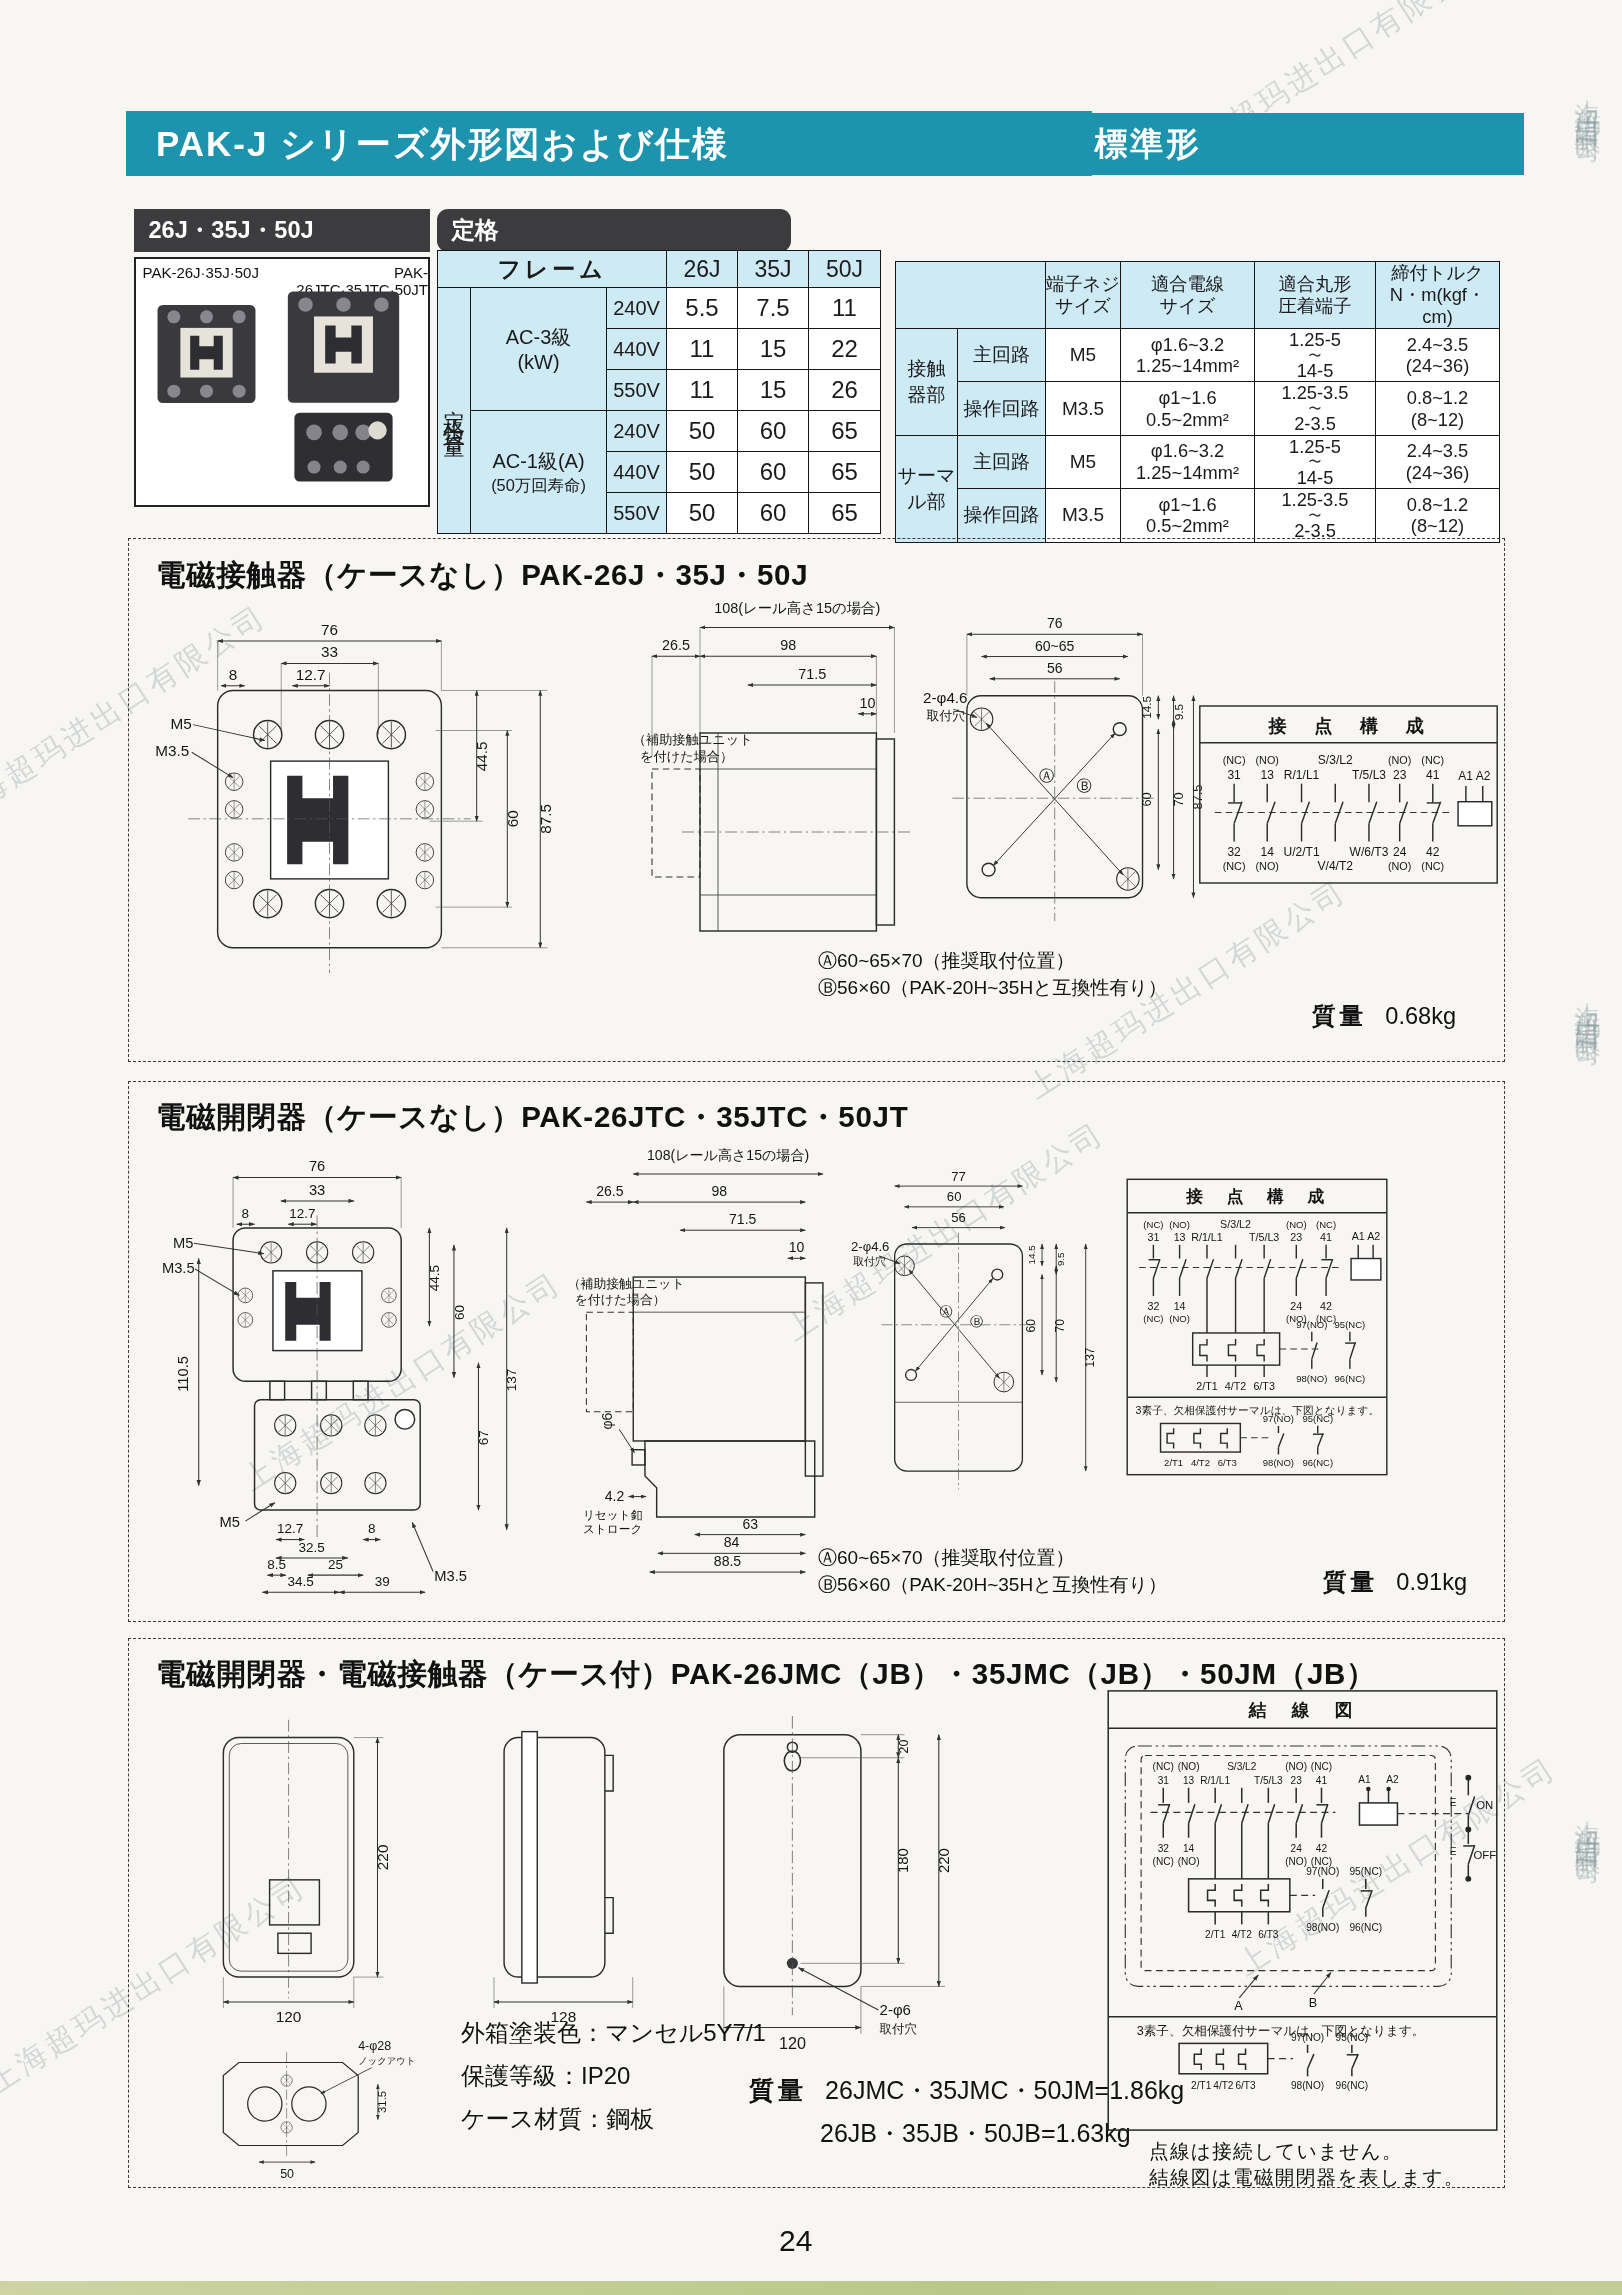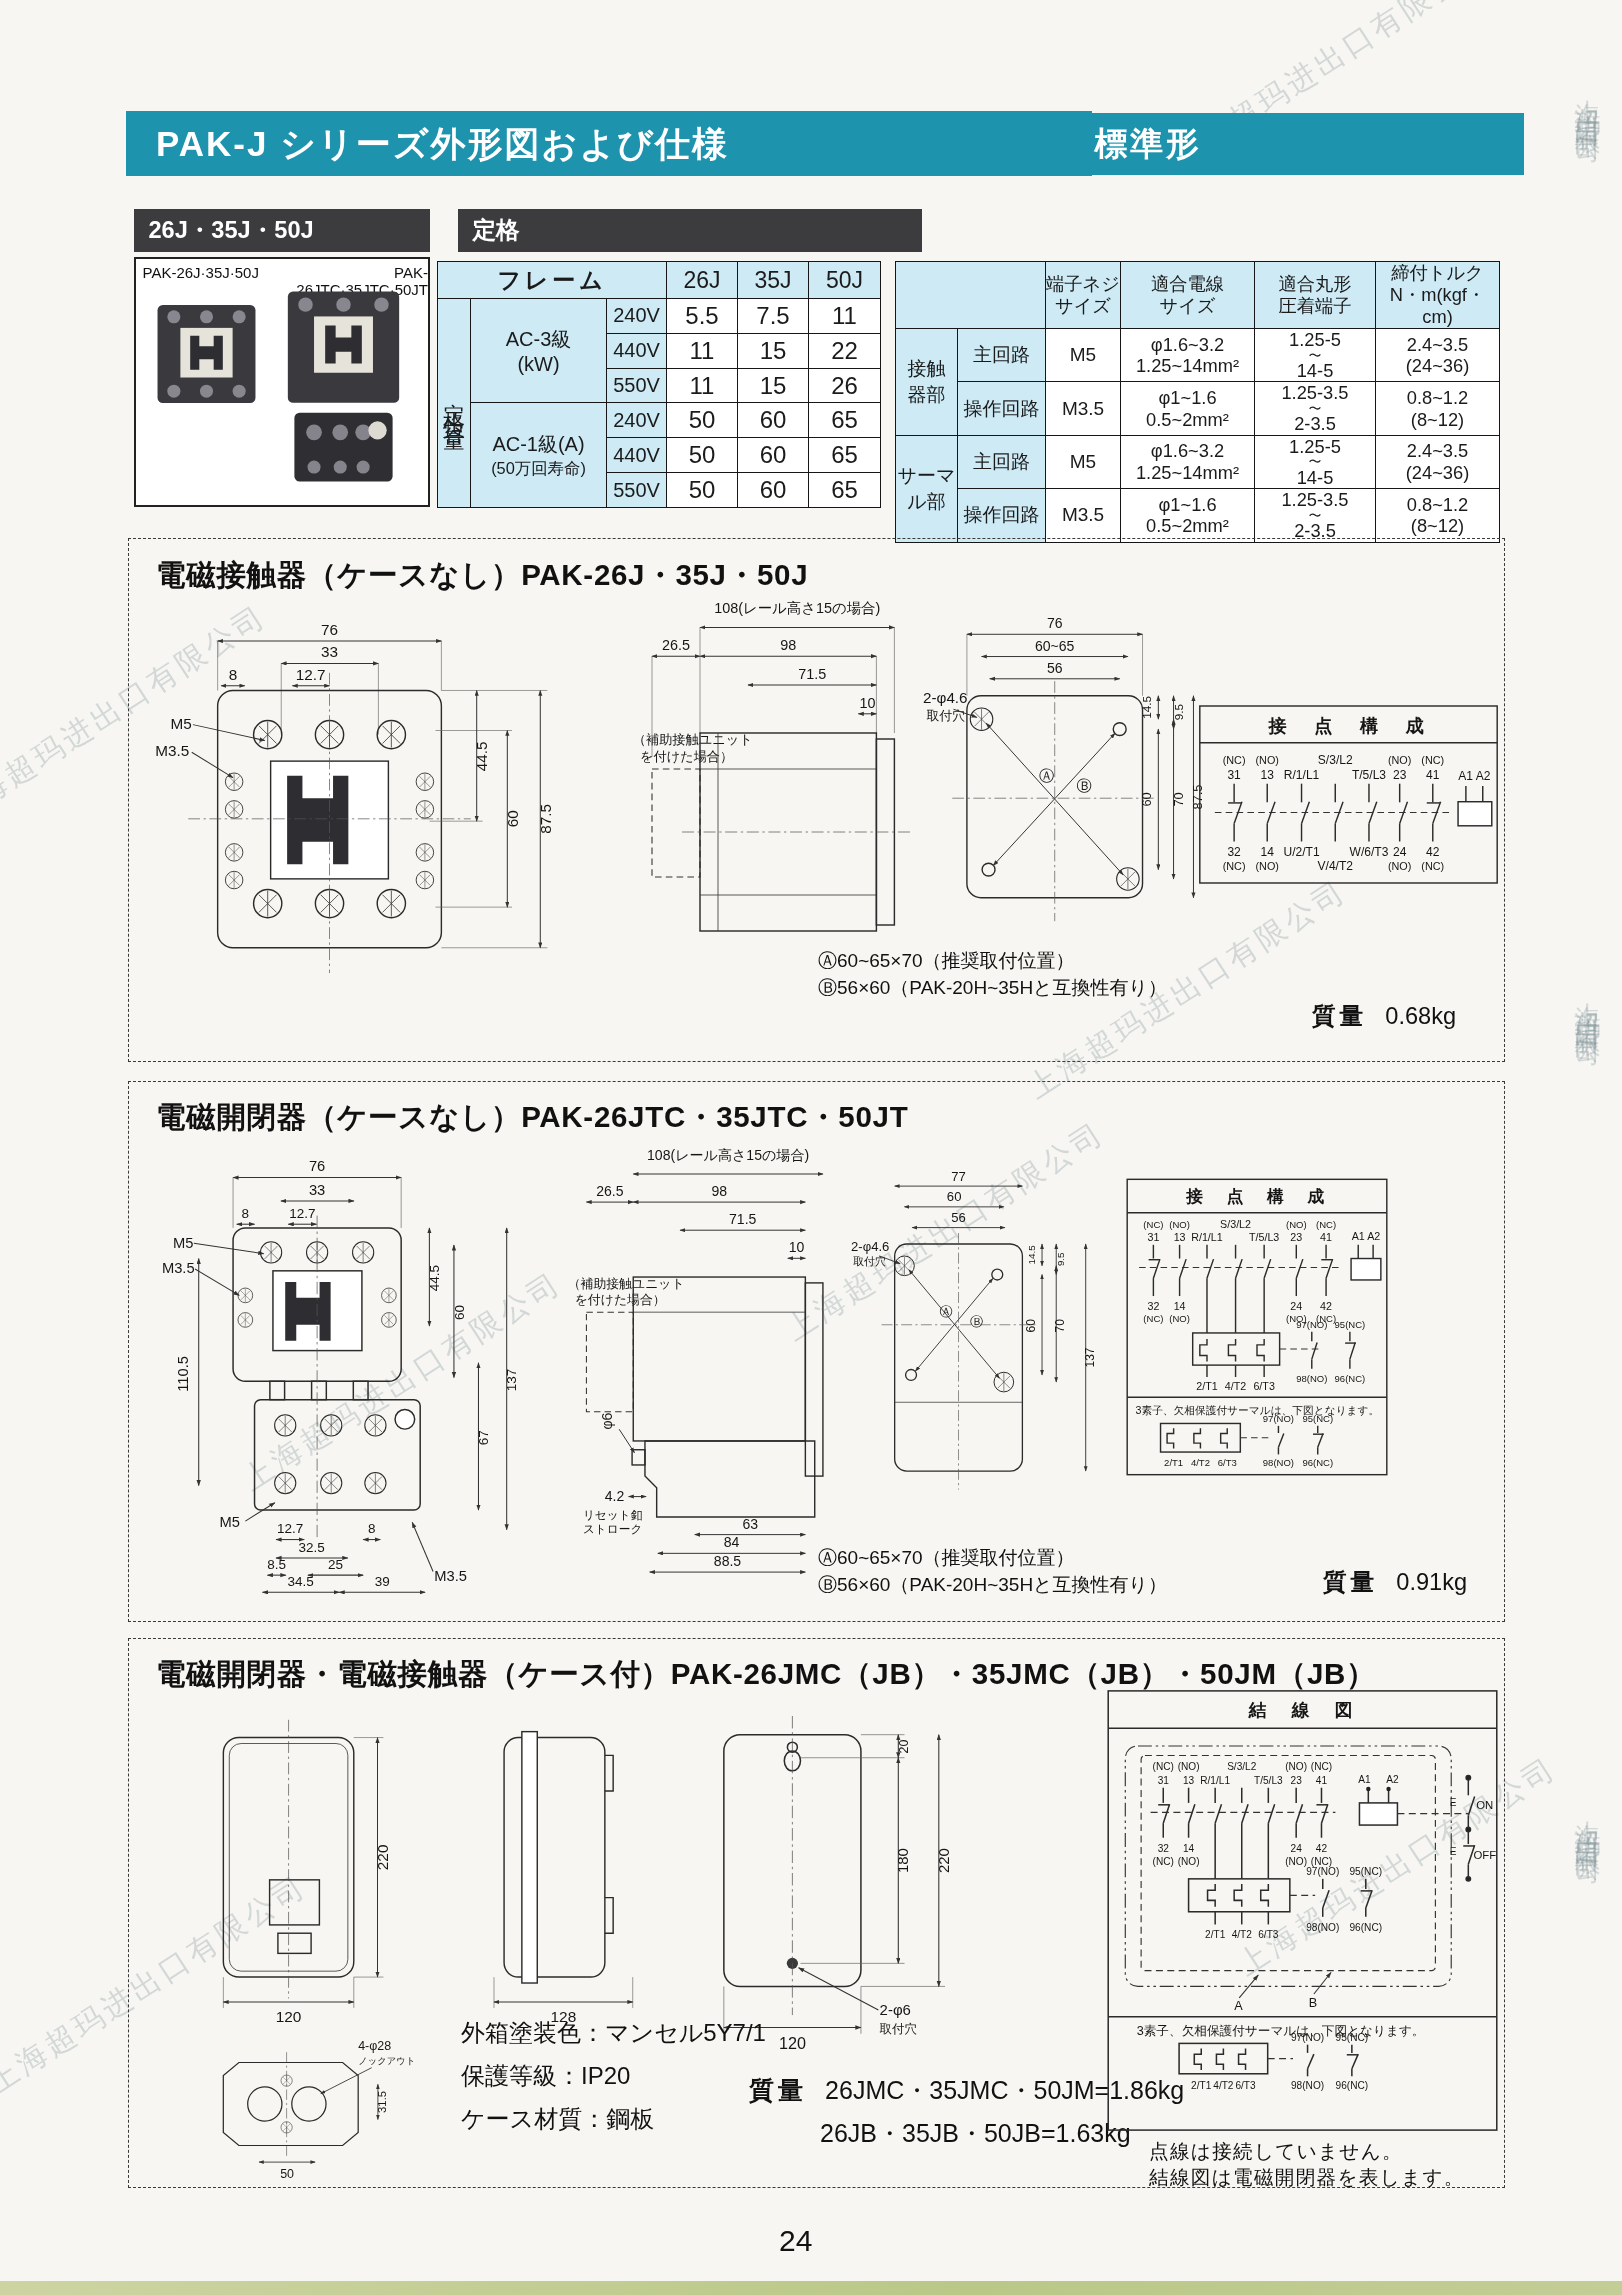--- a/index.html
+++ b/index.html
@@ -111,22 +111,22 @@
     <rect x="25" y="195" width="150" height="105" rx="8" fill="#2f2f33"></rect>
     <circle cx="55" cy="225" r="12" fill="#85848c"></circle>
       <circle cx="95" cy="225" r="12" fill="#85848c"></circle>
       <circle cx="130" cy="225" r="12" fill="#85848c"></circle>
     <circle cx="152" cy="222" r="14" fill="#dddad2"></circle>
     <circle cx="55" cy="278" r="10" fill="#85848c"></circle>
       <circle cx="95" cy="278" r="10" fill="#85848c"></circle>
       <circle cx="130" cy="278" r="10" fill="#85848c"></circle>
   </svg>
 
-  <div class="bar" style="left:458px;top:209px;width:464px;"><span>定格</span></div>
-  <table class="dt" style="left:437px;top:261px;width:444px;height:247px;">
+  <div class="bar" style="left:437px;top:209px;width:354px;border-radius:11px;"><span>定格</span></div>
+  <table class="dt" style="left:437px;top:250px;width:444px;height:284px;">
     <colgroup>
         <col style="width:33px">
         <col style="width:136px">
         <col style="width:60px">
         <col style="width:71px">
         <col style="width:71px">
         <col style="width:72px">
       </colgroup>
     <tbody>
         <tr style="height:37px;">

